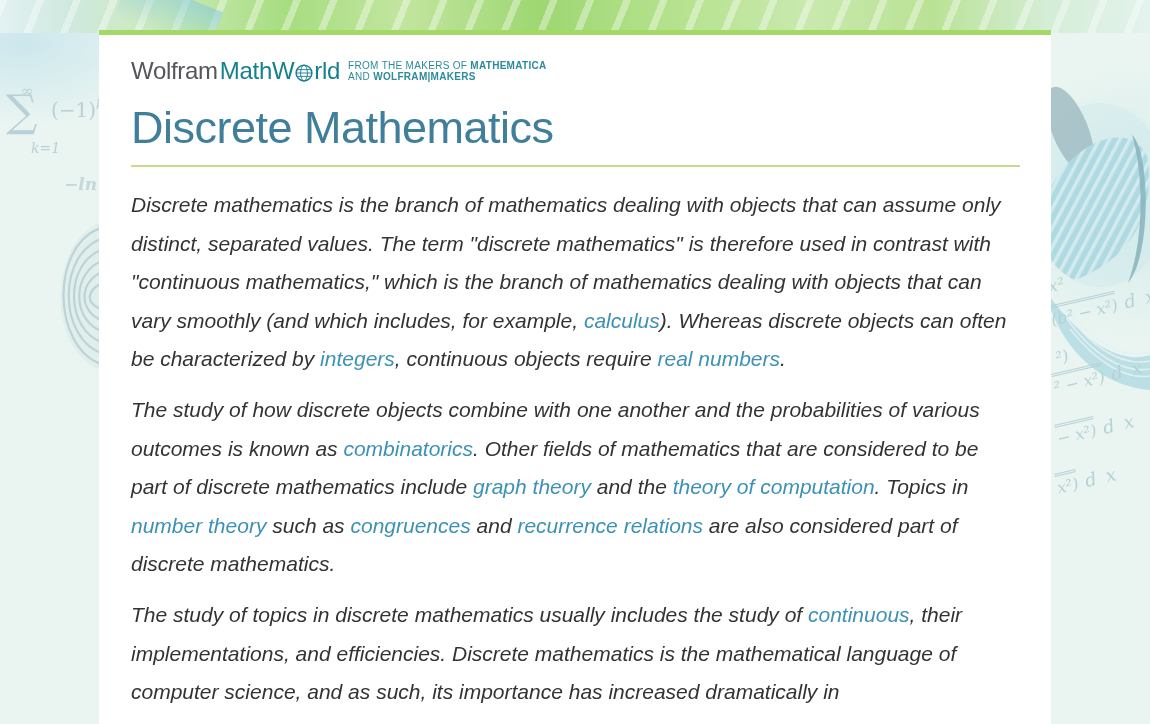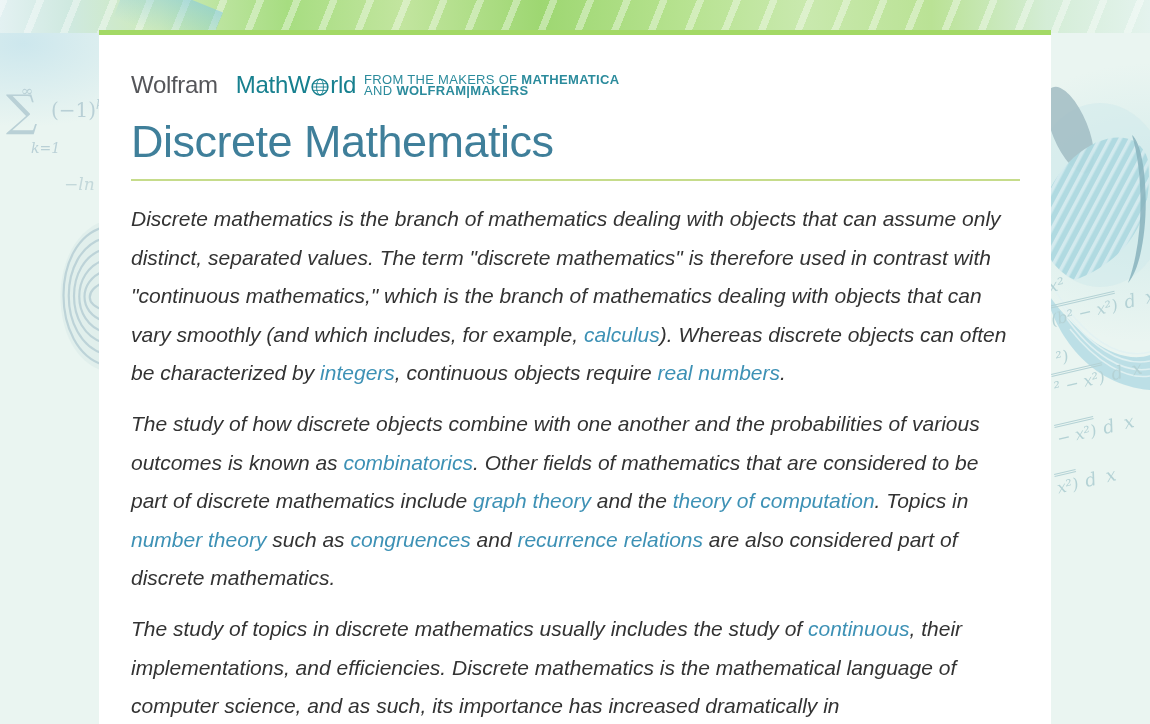--- a/index.html
+++ b/index.html
@@ -19,47 +19,47 @@
   .streak-blue{position:absolute;left:118px;top:-8px;width:100px;height:46px;z-index:0;
     transform:rotate(22deg);background:linear-gradient(180deg,rgba(130,200,228,.55),rgba(130,200,228,0));}
 
   .dec{position:absolute;z-index:0;color:#b9d0d6;font-family:"DejaVu Serif",serif;}
   .dec-sum{left:4px;top:82px;width:110px;height:95px;}
   .sum-inf{position:absolute;left:17px;top:0;font-size:15px;}
   .sum-sigma{position:absolute;left:2px;top:7px;font-size:44px;line-height:1;}
   .sum-k{position:absolute;left:3px;top:58px;font-size:14px;font-style:italic;margin-left:24px;}
   .sum-expr{position:absolute;left:47px;top:16px;font-size:20px;}
   .sum-expr sup{font-size:12px;font-style:italic;}
-  .dec-ln{left:64px;top:174px;font-size:17px;font-style:italic;color:#c3d8da;}
+  .dec-ln{left:64px;top:174px;font-size:17px;font-style:italic;color:#c3d8da;font-weight:bold;}
 
   .dec-rf{position:absolute;z-index:0;color:#b4d2d5;font-family:"DejaVu Serif",serif;
     font-style:italic;white-space:nowrap;transform:rotate(-13deg);transform-origin:left top;font-size:16px;}
   .rad2{display:inline-block;border-top:1px solid currentColor;padding-top:1px;}
   .rad{display:inline-block;border-top:1px solid currentColor;padding-top:2px;}
   .dx{font-size:18px;margin-left:7px;letter-spacing:2px;}
   .fragx2{left:1046px;top:277px;font-size:17px;}
   .rf1{left:1048px;top:306px;}
   .fragmid{left:1054px;top:349px;}
   .rf2{left:1051px;top:374px;}
   .rf3{left:1054px;top:425px;}
   .rf4{left:1054px;top:474px;}
 
   .dec-swirl{position:absolute;left:42px;top:215px;z-index:0;}
   .dec-cluster{position:absolute;left:1020px;top:55px;z-index:0;}
 
   
   .card{position:absolute;left:99px;top:30px;width:952px;height:694px;z-index:2;
     background:#ffffff;border-top:5px solid #a3d965;box-sizing:border-box;
-    padding:36px 31px 0 32px;}
+    padding:22px 31px 0 32px;}
 
   .logo-row{display:flex;align-items:flex-start;height:30px;cursor:pointer;}
   .wolfram{font-size:24px;color:#55565a;letter-spacing:-0.3px;line-height:28px;}
-  .mathworld{font-size:24px;color:#17808f;letter-spacing:-0.3px;line-height:28px;margin-left:18px;display:flex;align-items:center;}
+  .mathworld{font-size:24px;color:#17808f;letter-spacing:-0.3px;line-height:28px;margin-left:2px;display:flex;align-items:center;}
   .globe{display:inline-block;margin:3px 1px 0 1px;}
-  .tagline{margin:4px 0 4px 8px;font-size:13px;line-height:10.5px;color:#2b8b9c;letter-spacing:.3px;}
+  .tagline{margin:4px 0 4px 8px;font-size:10px;line-height:10.5px;color:#2b8b9c;letter-spacing:.3px;}
   .tagline b{font-weight:bold;}
 
   h1.title{margin:16px 0 0;font-size:45px;font-weight:400;color:#3f7f9a;line-height:50px;letter-spacing:-0.5px;}
   .divider{height:2px;background:#c6dc8b;margin-top:12px;width:100%;}
 
   .article{margin-top:19px;width:889px;font-size:21px;line-height:38.6px;color:#333333;font-style:italic;}
   .article p{margin:0 0 12px 0;}
   .article a.lnk{color:#3d91b5;text-decoration:none;cursor:pointer;}
 </style>
 </head>

